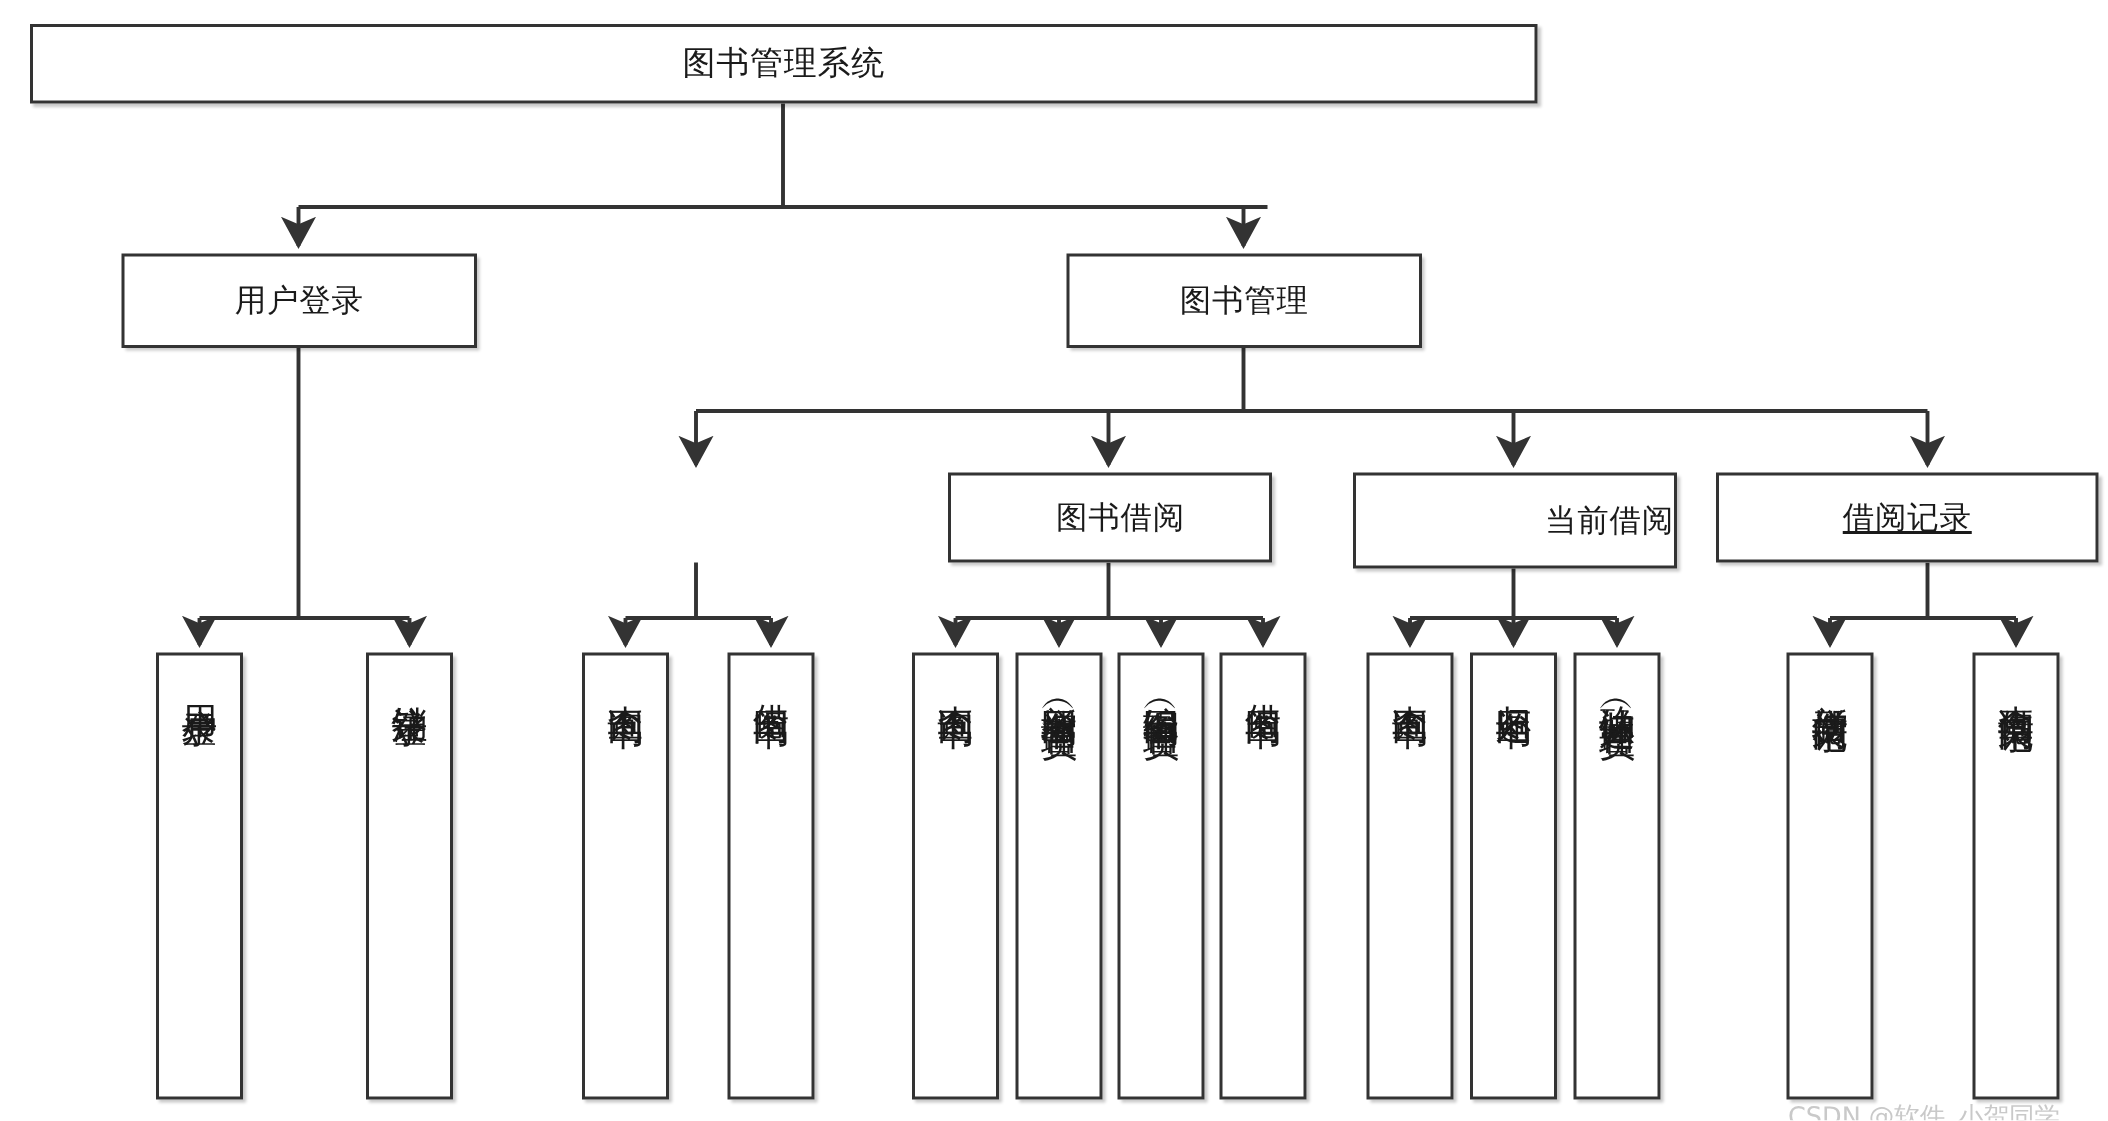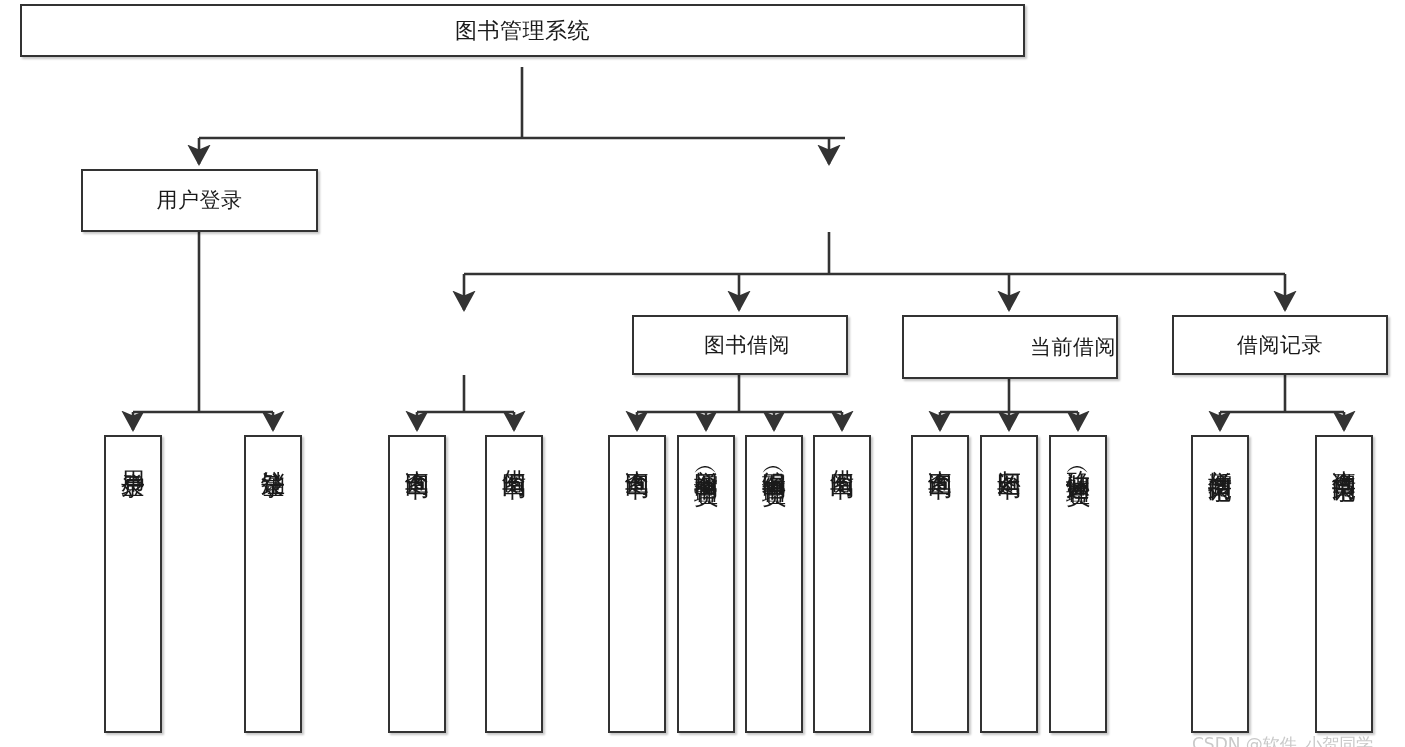--- a/index.html
+++ b/index.html
@@ -120,35 +120,38 @@
       <path d="M 1009 412 L 1009 430" marker-end="url(#arrow)"></path>
       <path d="M 1078 412 L 1078 430" marker-end="url(#arrow)"></path>
 
       <path d="M 1285 375 L 1285 412"></path>
       <path d="M 1220 412 L 1344 412"></path>
       <path d="M 1220 412 L 1220 430" marker-end="url(#arrow)"></path>
       <path d="M 1344 412 L 1344 430" marker-end="url(#arrow)"></path>
     </g>
   </svg>
 
-  <div class="node horiz root" style="left:20px; top:4px; width:1005px; height:53px;">
+  <div class="node horiz root" style="left:20px; top:16px; width:1005px; height:53px;">
     <span class="lbl">图书管理系统</span>
   </div>
 
   <div class="node horiz" style="left:81px; top:169px; width:237px; height:63px;">
     <span class="lbl">用户登录</span>
+  </div>
+  <div class="node horiz" style="left:711px; top:169px; width:237px; height:63px;">
+    <span class="lbl">图书管理</span>
   </div>
 
   <div class="node horiz" style="left:632px; top:315px; width:216px; height:60px;padding-left:14px;">
     <span class="lbl">图书借阅</span>
   </div>
   <div class="node horiz" style="left:902px; top:315px; width:216px; height:64px;justify-content:flex-end;">
     <span class="lbl">当前借阅</span>
   </div>
-  <div class="node horiz" style="left:1172px; top:315px; width:216px; height:60px;">
+  <div class="node horiz" style="left:1144px; top:315px; width:255px; height:60px;text-decoration:underline;">
     <span class="lbl">借阅记录</span>
   </div>
 
   <div class="node vert" style="left:104px; top:435px; width:58px; height:298px;">
     <span class="lbl">用户登录</span>
   </div>
   <div class="node vert" style="left:244px; top:435px; width:58px; height:298px;">
     <span class="lbl">注销登录</span>
   </div>
 

